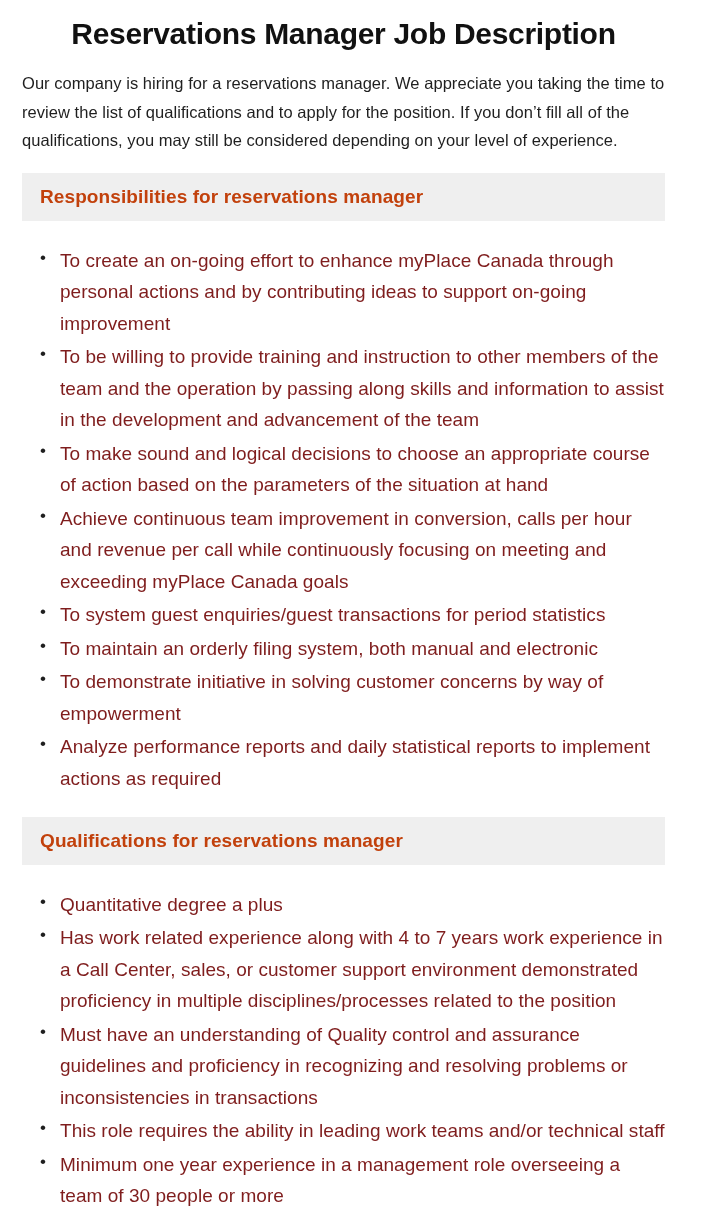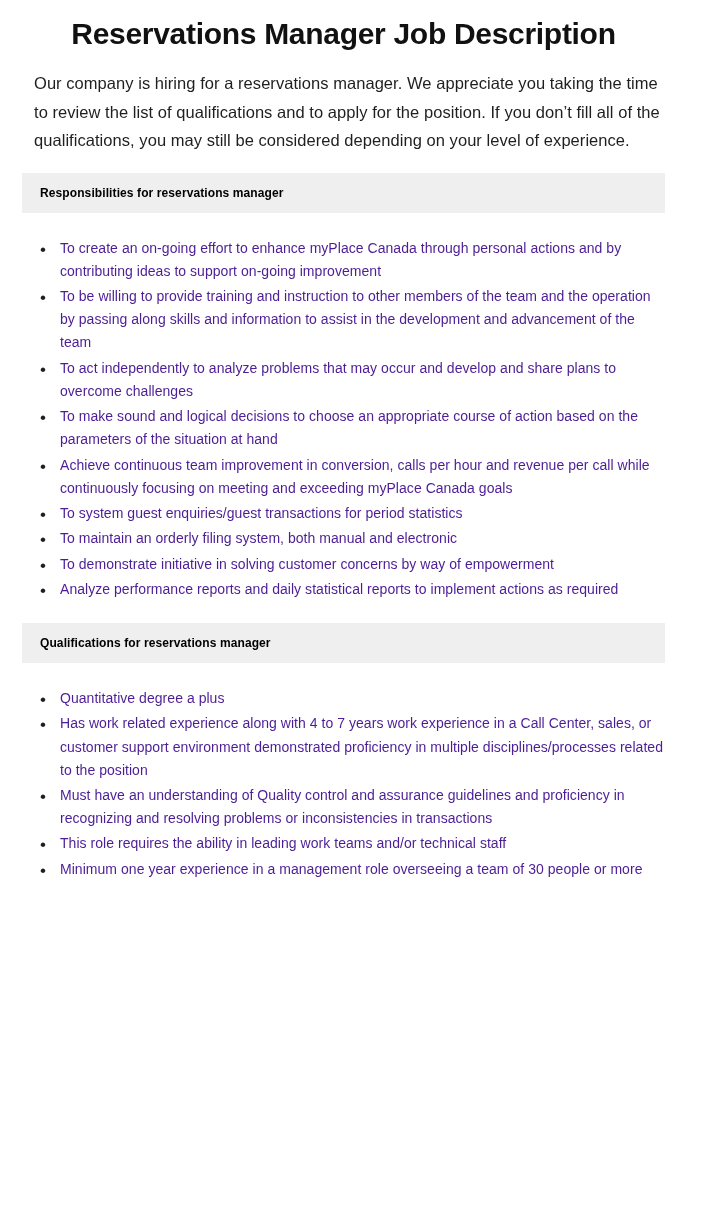--- a/index.html
+++ b/index.html
@@ -26,45 +26,45 @@
     text-align: center;
     letter-spacing: -0.3px;
     margin: 0;
     padding: 8px 0 18px 0;
     color: #111111;
   }
   .intro {
     font-size: 16.5px;
     line-height: 1.72;
     color: #1f1f1f;
-    margin: 0 0 18px 12px;
+    margin: 0 0 18px 0;
     letter-spacing: 0.05px;
   }
   .section-header {
     background: #efefef;
-    font-size: 12px;
+    font-size: 19px;
     font-weight: 700;
-    color: #000000;
+    color: #c2410c;
     padding: 13px 18px;
     margin: 0 0 14px 0;
     box-sizing: border-box;
     letter-spacing: 0.1px;
   }
   ul.bullets {
     list-style: none;
     margin: 0 0 22px 0;
     padding: 0 0 0 14px;
   }
   ul.bullets li {
     position: relative;
     padding-left: 24px;
     margin-bottom: 2px;
-    font-size: 14px;
+    font-size: 19px;
     line-height: 1.66;
-    color: #4c1d95;
+    color: #7f1d1d;
     letter-spacing: 0.04px;
   }
   ul.bullets li::before {
     content: "\2022";
     position: absolute;
     left: 4px;
     top: -1px;
     font-size: 17px;
     line-height: 1.66;
     color: #1f1f1f;
@@ -82,21 +82,20 @@
   <h1 class="doc-title">Reservations Manager Job Description</h1>
 
   <p class="intro">Our company is hiring for a reservations manager. We appreciate you taking the time to review the list of qualifications and to apply for the position. If you don’t fill all of the qualifications, you may still be considered depending on your level of experience.</p>
 
   <div class="section-block">
     <div class="section-header">Responsibilities for reservations manager</div>
     <div class="spacer-top"></div>
     <ul class="bullets">
       <li>To create an on-going effort to enhance myPlace Canada through personal actions and by contributing ideas to support on-going improvement</li>
       <li>To be willing to provide training and instruction to other members of the team and the operation by passing along skills and information to assist in the development and advancement of the team</li>
-      <li>To act independently to analyze problems that may occur and develop and share plans to overcome challenges</li>
       <li>To make sound and logical decisions to choose an appropriate course of action based on the parameters of the situation at hand</li>
       <li>Achieve continuous team improvement in conversion, calls per hour and revenue per call while continuously focusing on meeting and exceeding myPlace Canada goals</li>
       <li>To system guest enquiries/guest transactions for period statistics</li>
       <li>To maintain an orderly filing system, both manual and electronic</li>
       <li>To demonstrate initiative in solving customer concerns by way of empowerment</li>
       <li>Analyze performance reports and daily statistical reports to implement actions as required</li>
     </ul>
   </div>
 
   <div class="section-block">

